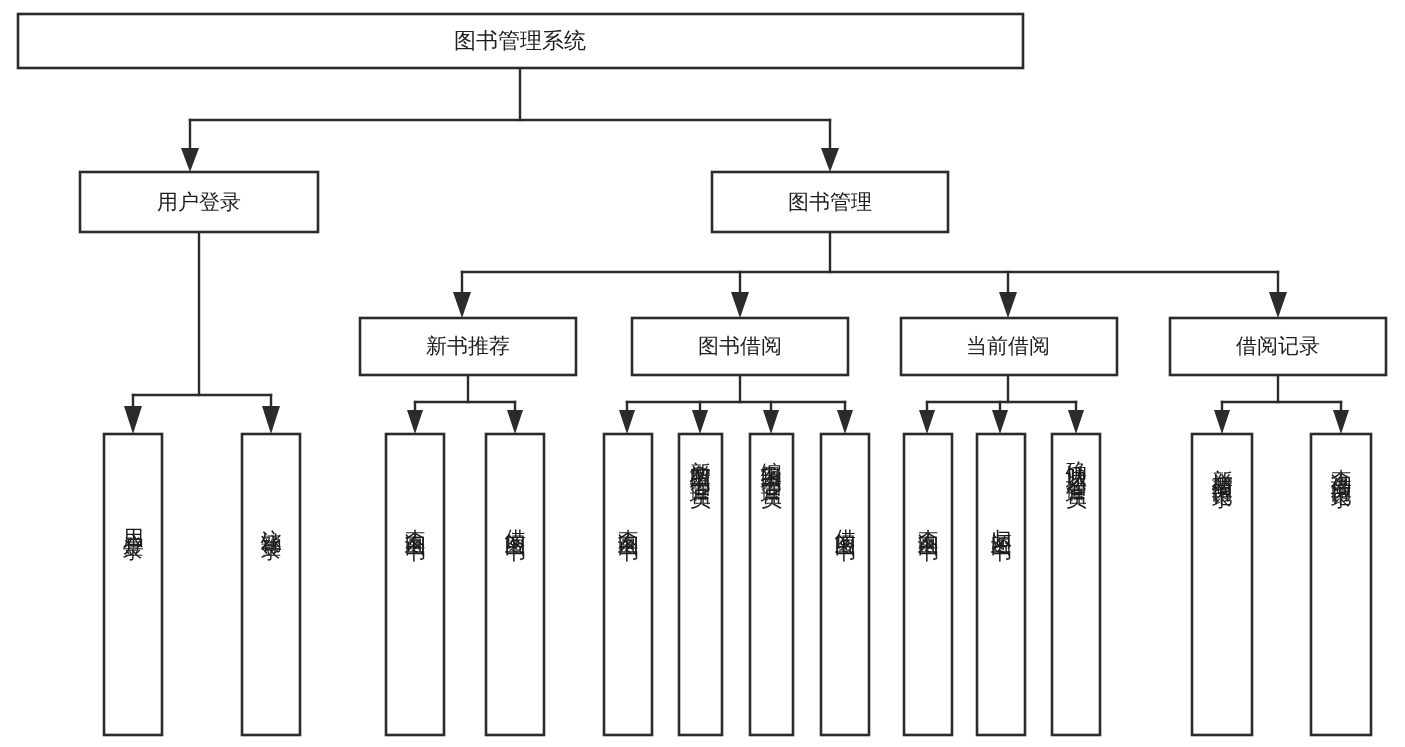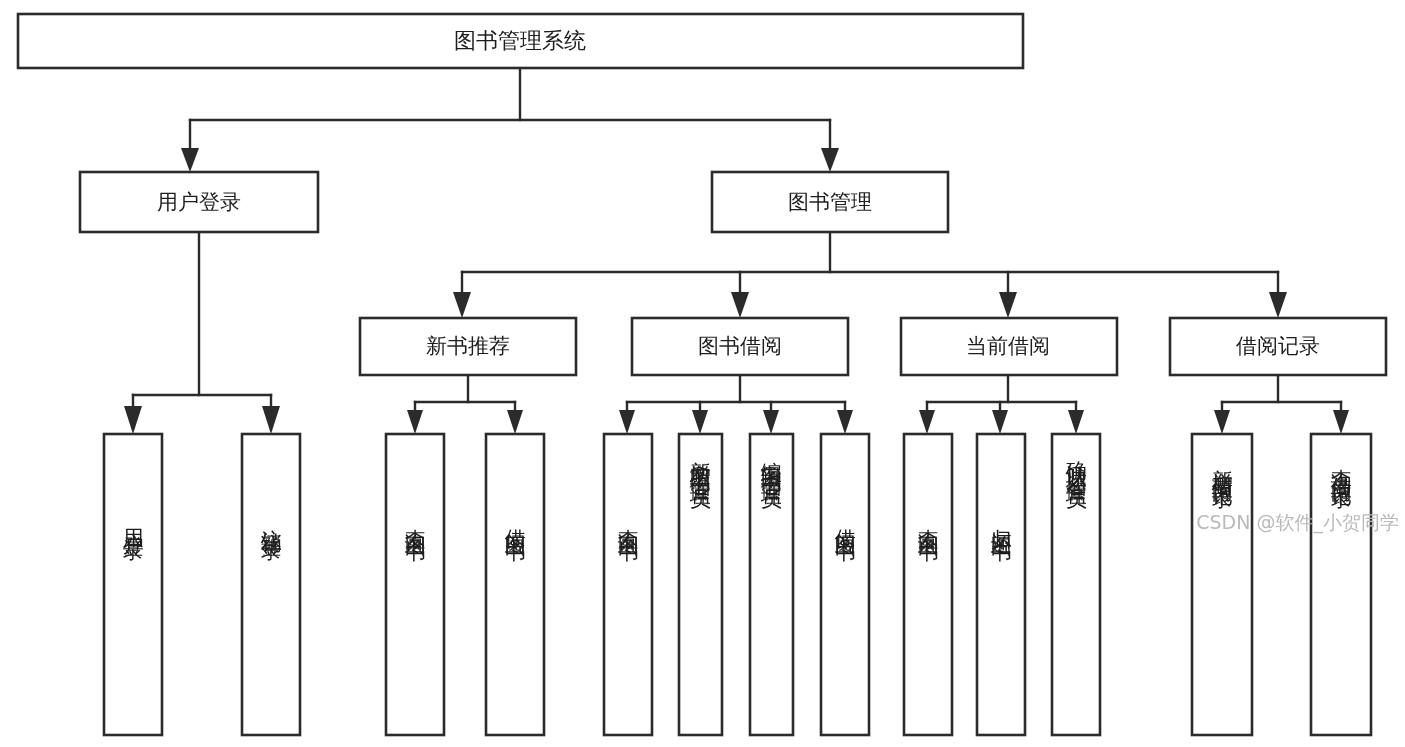--- a/index.html
+++ b/index.html
@@ -224,14 +224,13 @@
   <div class="leaf-label" style="left:771px; top:444px;">编辑图书（管理员）</div>
   <div class="leaf-label" style="left:845px; top:512px;">借阅图书</div>
 
   <div class="leaf-label" style="left:928px; top:512px;">查询图书</div>
   <div class="leaf-label" style="left:1001px; top:512px;">归还图书</div>
   <div class="leaf-label" style="left:1076px; top:444px;">确认归还（管理员）</div>
 
   <div class="leaf-label" style="left:1222px; top:452px;">新增借阅记录</div>
   <div class="leaf-label" style="left:1341px; top:452px;">查询借阅记录</div>
 
-  <div class="watermark">CSDN @软件_小贺同学</div>
 </div>
 
 </body></html>

